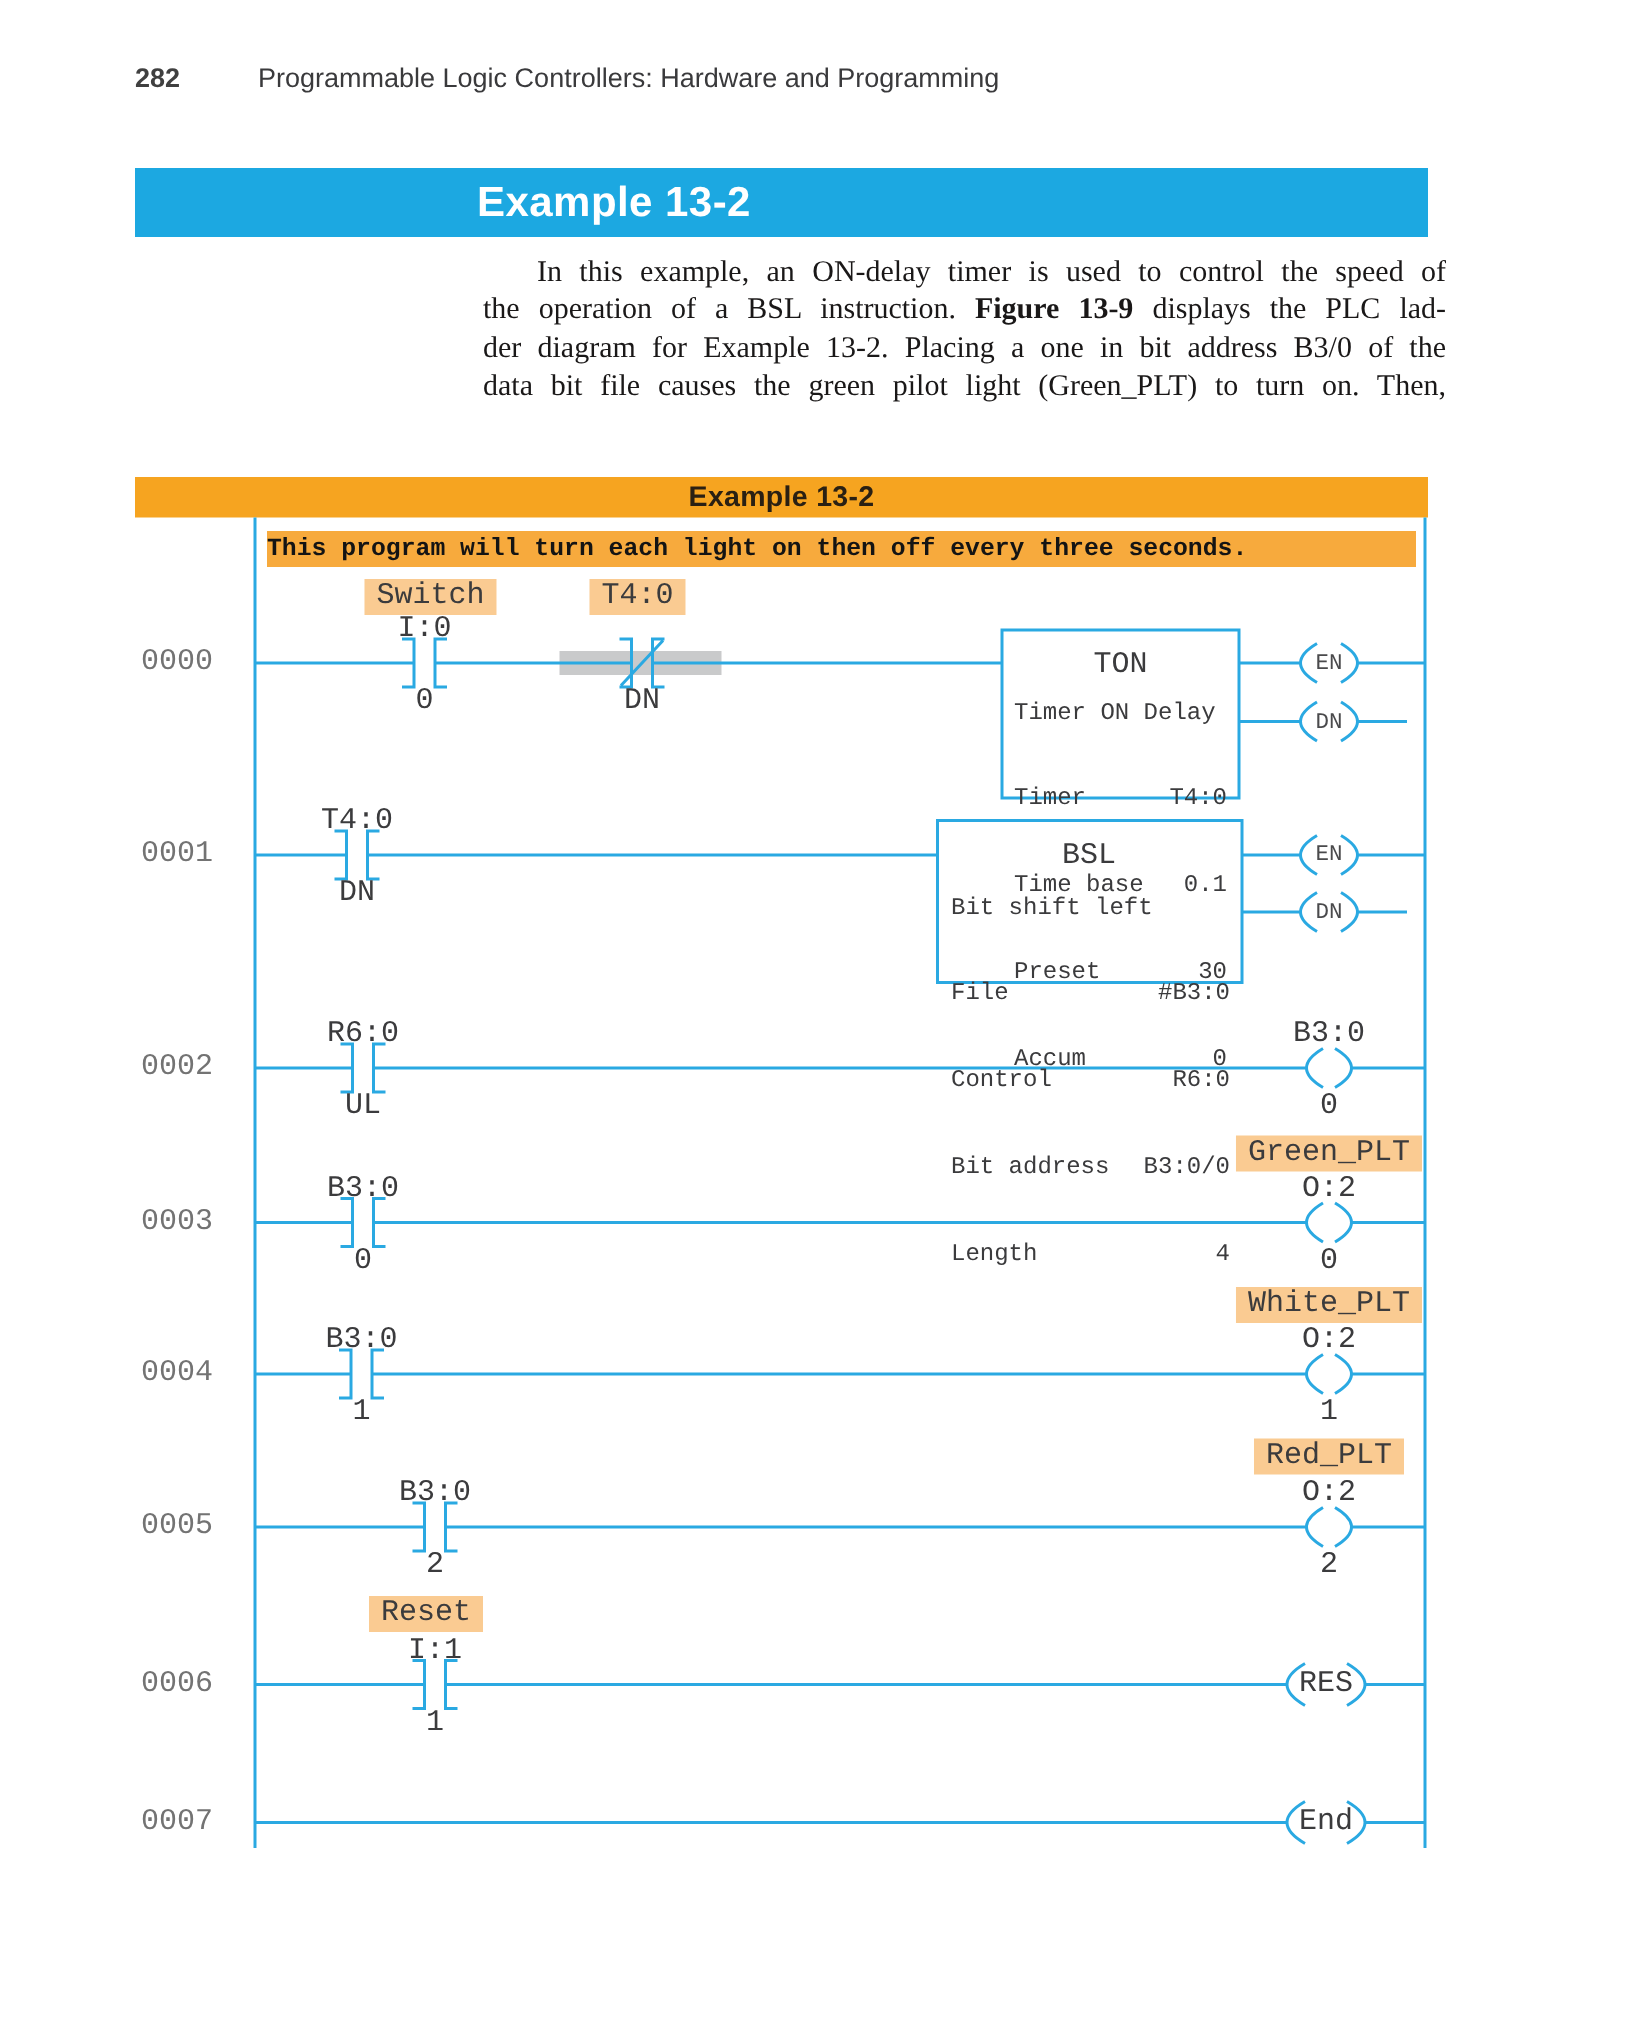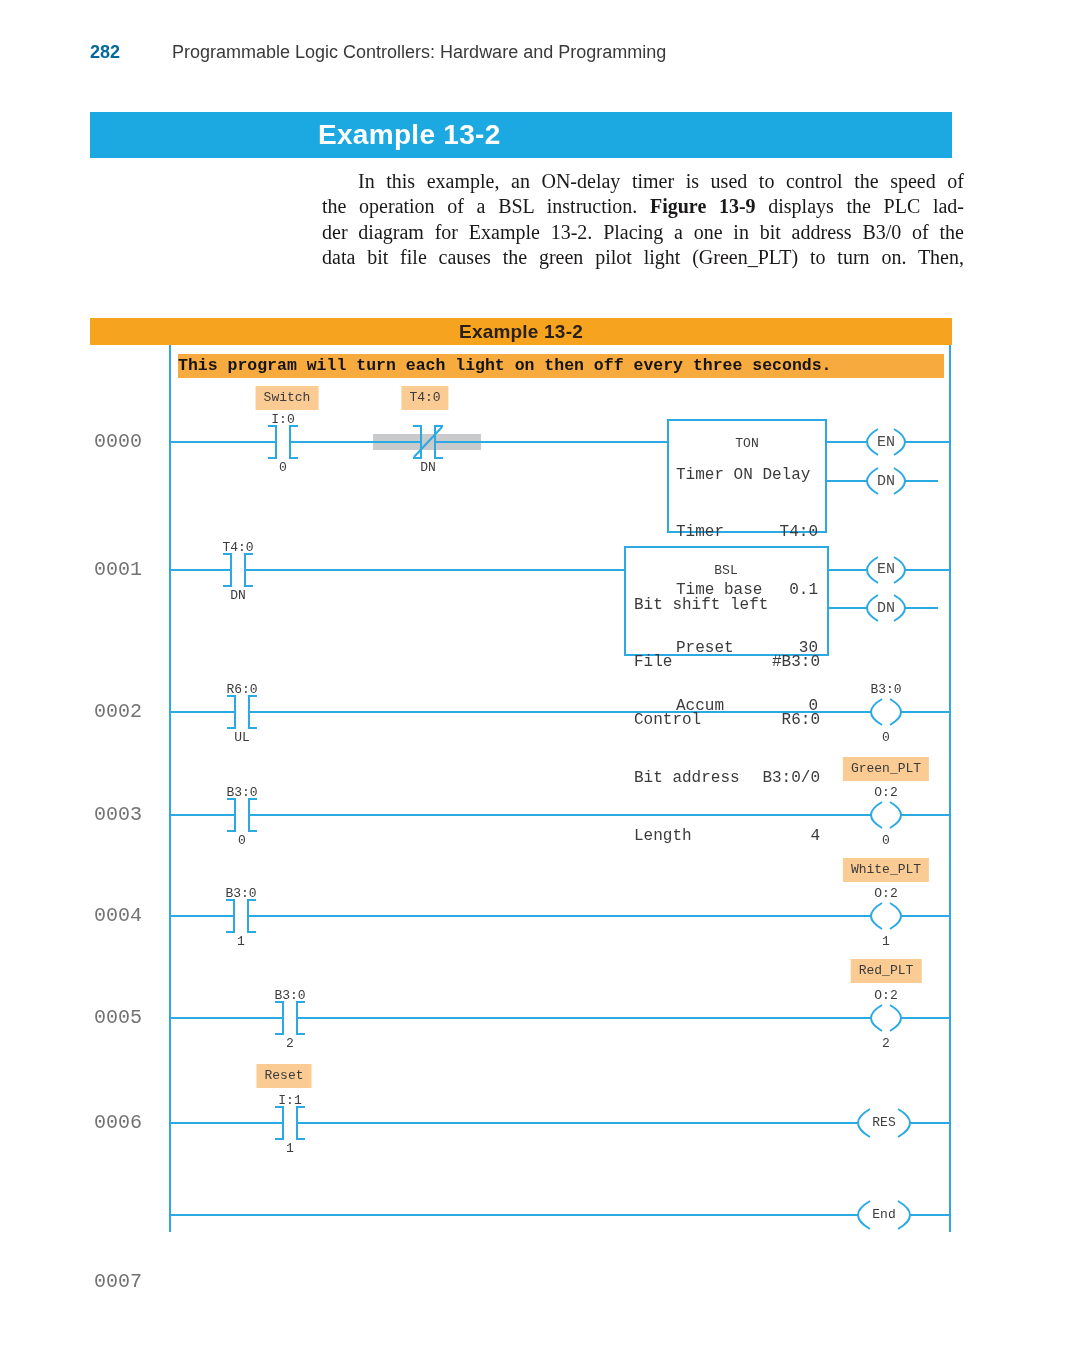--- a/index.html
+++ b/index.html
@@ -1,41 +1,41 @@
 <!DOCTYPE html>
 <html><head>
 <meta charset="utf-8">
 <style>
   html,body{margin:0;padding:0;background:#ffffff;}
   .page{position:relative;width:1088px;height:1361px;background:#ffffff;overflow:hidden;
         font-family:"Liberation Sans",sans-serif;}
   
   .page-header{position:absolute;left:90px;top:42px;font-size:18px;color:#3a3a3c;}
-  .page-num{font-weight:bold;display:inline-block;width:82px;color:#0369a1;}
+  .page-num{font-weight:bold;display:inline-block;width:82px;color:#404040;}
   
   .example-banner{position:absolute;left:90px;top:112px;width:862px;height:46px;
         background:#1CA8E1;color:#ffffff;font-weight:bold;font-size:28px;
         line-height:46px;padding-left:228px;box-sizing:border-box;letter-spacing:.3px;}
   
   .body-text{position:absolute;left:322px;top:169px;width:642px;
         font-family:"Liberation Serif",serif;font-size:20px;line-height:25.4px;color:#1a1818;}
   .body-line{text-align:justify;text-align-last:justify;}
   .body-line.indent{text-indent:36px;}
   
   .figure-banner{position:absolute;left:90px;top:318px;width:862px;height:27px;
         background:#F6A420;color:#2a2013;font-weight:bold;font-size:19px;line-height:27px;
         text-align:center;letter-spacing:.2px;}
   .desc-bar{position:absolute;left:178px;top:354px;width:766px;height:24px;
         background:#F7AA3D;color:#141414;font-family:"Liberation Mono","DejaVu Sans Mono",monospace;
         font-weight:bold;font-size:16.5px;line-height:24px;}
   svg.ladder{position:absolute;left:0;top:0;}
   
   .m{position:absolute;transform:translateX(-50%);
         font-family:"Liberation Mono","DejaVu Sans Mono",monospace;
-        font-size:13px;line-height:20px;color:#3b3b3d;white-space:pre;text-align:center;}
+        font-size:20px;line-height:20px;color:#3b3b3d;white-space:pre;text-align:center;}
   .rnum{position:absolute;left:94px;font-family:"Liberation Mono","DejaVu Sans Mono",monospace;
         font-size:20px;line-height:20px;color:#737373;}
   .tag{background:#FACB92;padding:2px 8px;line-height:20px;}
   .coil-letter{font-size:15px;line-height:18px;color:#4a4a4c;}
   .boxtitle{background:#ffffff;padding:0 6px;margin-top:24px;}
   .boxrows{position:absolute;font-family:"Liberation Mono","DejaVu Sans Mono",monospace;
         font-size:16px;line-height:19.3px;color:#3b3b3d;white-space:pre;}
   .boxrow{display:flex;justify-content:space-between;}
   
   .caption{position:absolute;left:90px;top:1249px;font-size:20px;color:#4a4a4c;}
@@ -129,21 +129,21 @@
 
   <div class="desc-bar">This program will turn each light on then off every three seconds.</div>
 
   <div class="rnum" style="top:432px">0000</div>
   <div class="rnum" style="top:560px">0001</div>
   <div class="rnum" style="top:702px">0002</div>
   <div class="rnum" style="top:805px">0003</div>
   <div class="rnum" style="top:906px">0004</div>
   <div class="rnum" style="top:1008px">0005</div>
   <div class="rnum" style="top:1113px">0006</div>
-  <div class="rnum" style="top:1272px">0007</div>
+  <div class="rnum" style="top:1205px">0007</div>
 
   <div class="m tag" style="left:287px;top:386px">Switch</div>
   <div class="m tag" style="left:425px;top:386px">T4:0</div>
   <div class="m" style="left:283px;top:410px">I:0</div>
   <div class="m" style="left:283px;top:458px">0</div>
   <div class="m" style="left:428px;top:458px">DN</div>
   <div class="m boxtitle" style="left:747px;top:410px">TON</div>
   <div class="boxrows" style="left:676px;top:427px;width:142px">
     <div class="boxrow"><span>Timer ON Delay</span></div>
     <div class="boxrow"><span>Timer</span><span>T4:0</span></div>

